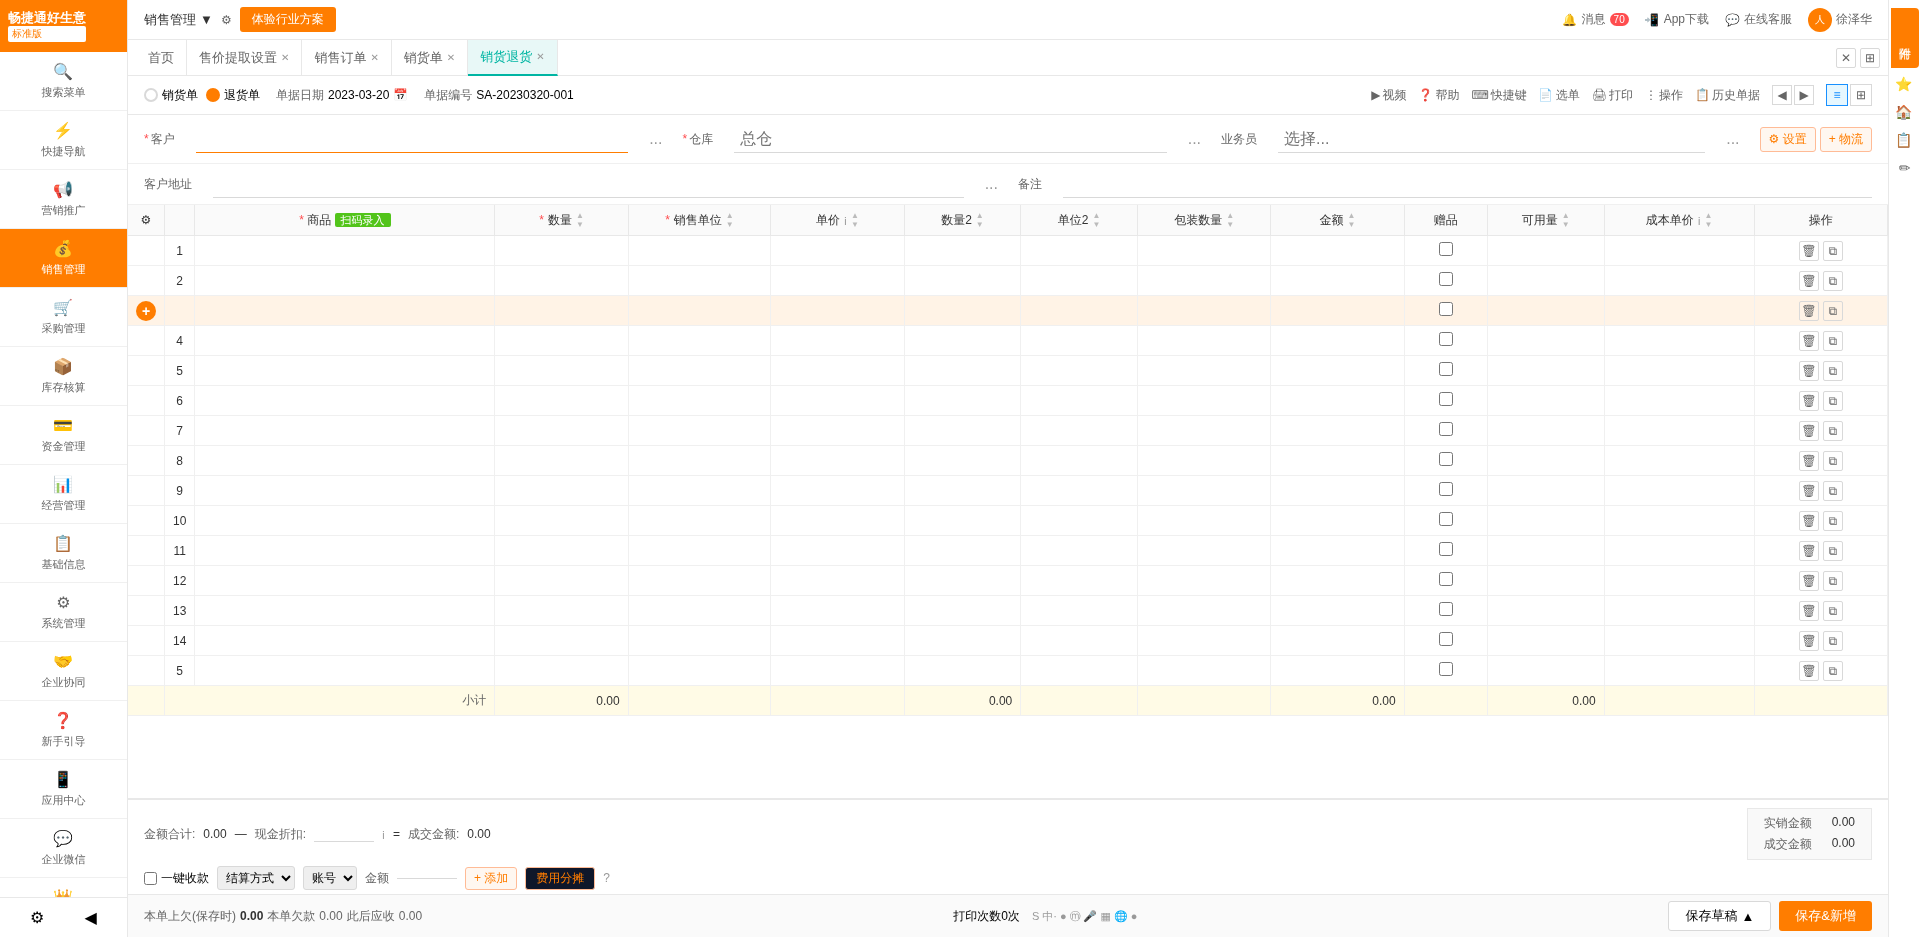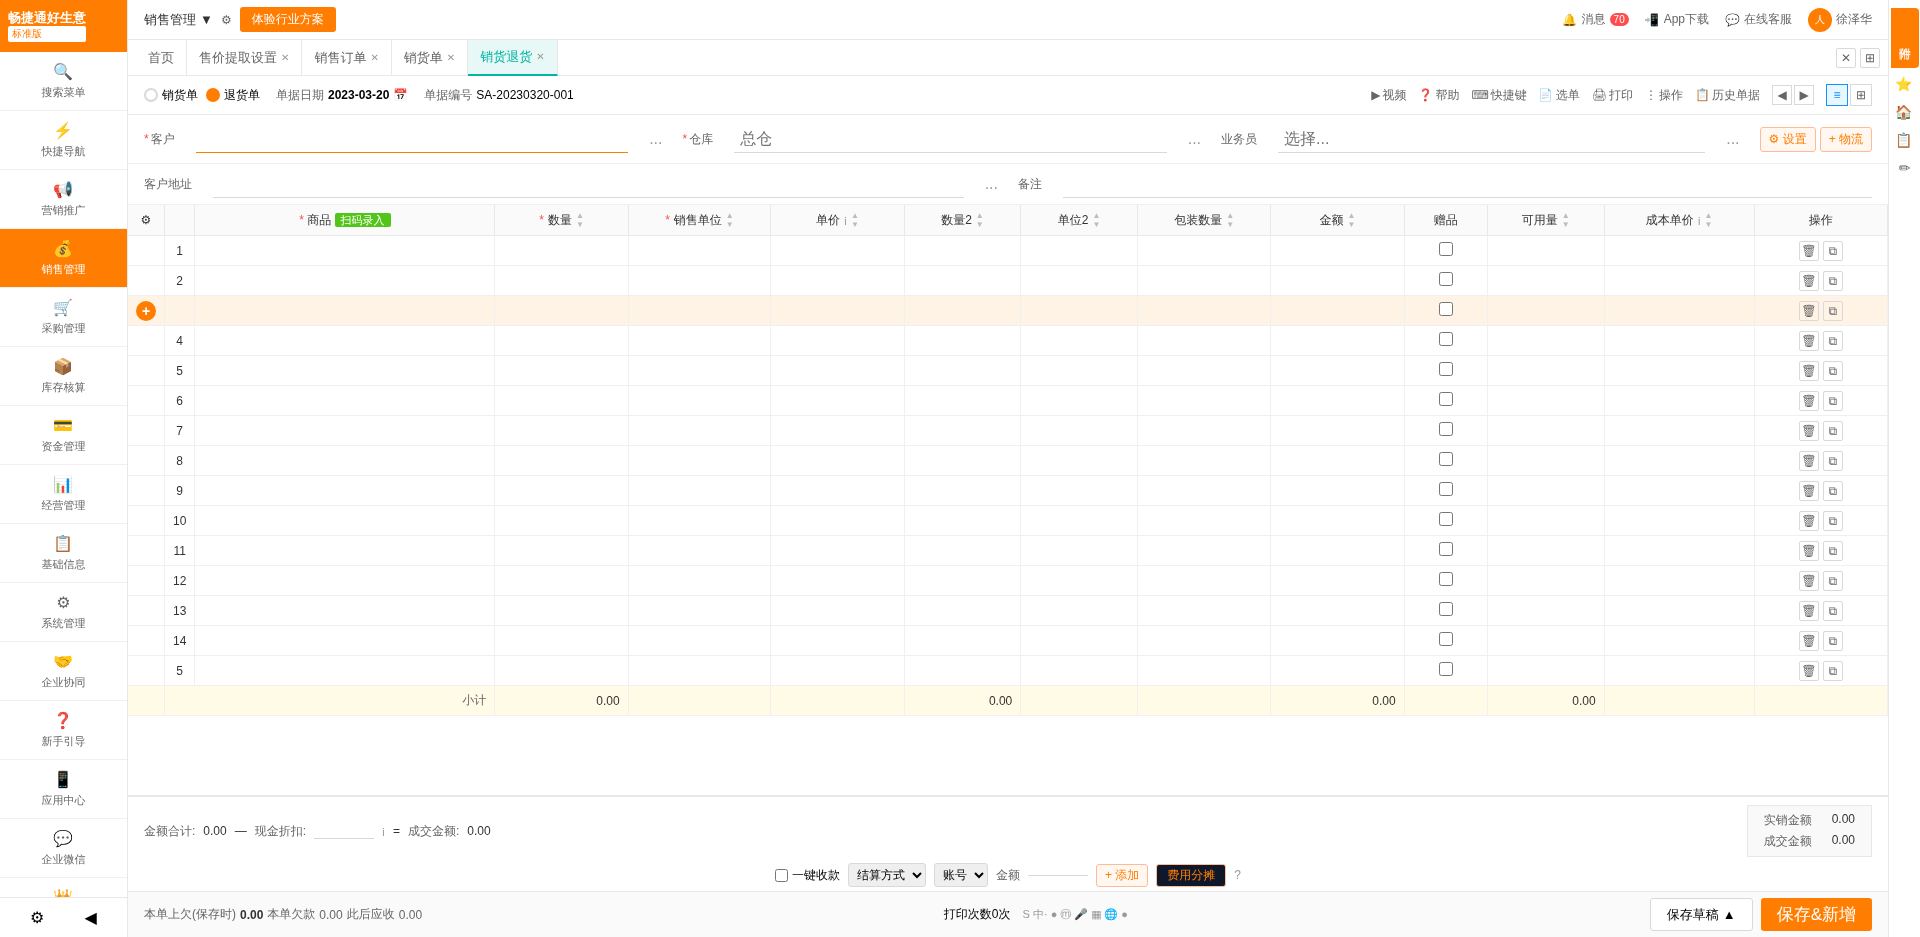--- a/index.html
+++ b/index.html
@@ -87,34 +87,34 @@
     .add-row-btn { width: 20px; height: 20px; background: #ff7d00; color: #fff; border-radius: 50%; display: flex; align-items: center; justify-content: center; cursor: pointer; font-size: 14px; font-weight: bold; }
     
     
     .bottom-form { padding: 8px 16px; border-top: 1px solid #e8e8e8; background: #fff; flex-shrink: 0; }
     .amount-row { display: flex; align-items: center; gap: 8px; font-size: 12px; }
     .amount-label { color: #666; }
     .amount-value { color: #333; font-weight: 500; }
     .amount-separator { color: #333; }
     .equals-sign { color: #333; }
     
-    .payment-row { display: flex; align-items: center; gap: 8px; margin-top: 6px; font-size: 12px; justify-content: center; }
+    .payment-row { display: flex; align-items: center; gap: 8px; margin-top: 6px; font-size: 12px; }
     .checkbox-label { display: flex; align-items: center; gap: 4px; cursor: pointer; }
     .select-input { height: 24px; border: 1px solid #d9d9d9; border-radius: 3px; padding: 0 4px; font-size: 12px; }
     .add-btn { background: #fff7f0; border: 1px solid #ffbb96; color: #ff7d00; padding: 2px 8px; border-radius: 3px; cursor: pointer; font-size: 12px; }
     .expense-btn { background: #0f172a; border: 1px solid #ffbb96; color: #ff7d00; padding: 2px 10px; border-radius: 3px; cursor: pointer; font-size: 12px; }
     .help-icon { color: #999; cursor: pointer; }
     
     
     .status-bar { padding: 6px 16px; background: #fafafa; border-top: 1px solid #e8e8e8; display: flex; align-items: center; justify-content: space-between; font-size: 12px; flex-shrink: 0; }
     .status-left { display: flex; align-items: center; gap: 4px; color: #666; }
     .status-center { display: flex; align-items: center; gap: 4px; }
     .status-right { display: flex; gap: 8px; }
     .save-draft-btn { background: #fff; border: 1px solid #d9d9d9; padding: 5px 16px; border-radius: 3px; cursor: pointer; font-size: 13px; display: flex; align-items: center; gap: 4px; }
-    .save-new-btn { background: #ff7d00; color: #fff; border: none; padding: 5px 16px; border-radius: 3px; cursor: pointer; font-size: 17px; font-weight: 500; }
+    .save-new-btn { background: #ff7d00; color: #fff; border: none; padding: 5px 16px; border-radius: 3px; cursor: pointer; font-size: 13px; font-weight: 500; }
     .summary-row { display: flex; justify-content: space-between; gap: 20px; font-size: 12px; }
     .summary-label { color: #666; }
     .summary-value { color: #333; font-weight: 500; }
     
     
     .right-panel { width: 32px; background: #fff; border-left: 1px solid #e8e8e8; display: flex; flex-direction: column; align-items: center; padding-top: 8px; gap: 4px; flex-shrink: 0; }
     .right-panel-btn { width: 24px; height: 24px; display: flex; align-items: center; justify-content: center; cursor: pointer; color: #666; font-size: 14px; }
     
     .gear-icon-cell { text-align: center; cursor: pointer; color: #666; }
     
@@ -295,21 +295,21 @@
                 <div class="radio-circle"></div>
                 <span>销货单</span>
               </label>
               <label class="radio-item">
                 <div class="radio-circle checked" style="background:#ff7d00;border-color:#ff7d00;"></div>
                 <span>退货单</span>
               </label>
             </div>
             <div class="form-field">
               <span class="field-label">单据日期</span>
-              <span class="field-value" style="font-weight:700;">2023-03-20</span>
+              <span class="field-value" style="font-weight:400;">2023-03-20</span>
               <span style="cursor:pointer;">📅</span>
             </div>
             <div class="form-field">
               <span class="field-label">单据编号</span>
               <span class="field-value" style="font-weight:500;">SA-20230320-001</span>
             </div>
           </div>
           <div class="form-header-right">
             <div class="header-action">
               <span>▶</span>

